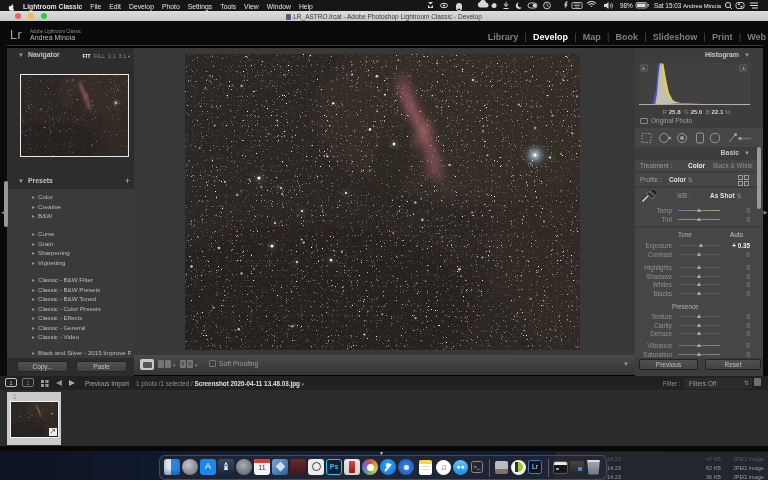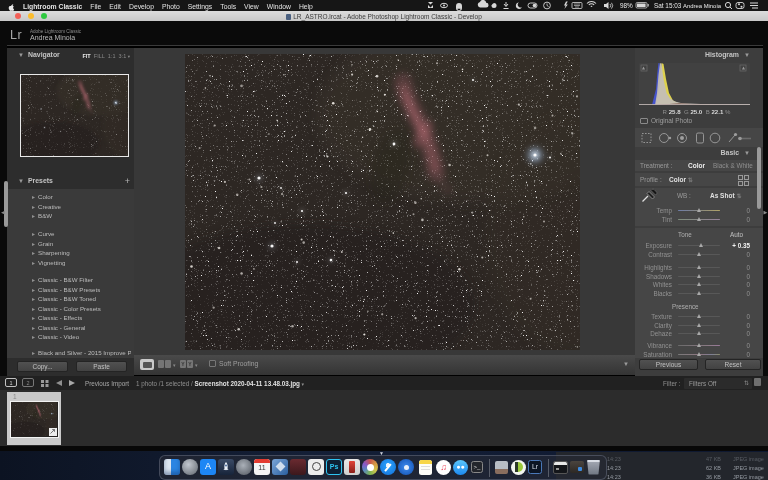--- a/index.html
+++ b/index.html
@@ -260,20 +260,21 @@
     <div class="tl abs" style="left:15px;background:#f35f57;"></div>
     <div class="tl abs" style="left:28px;background:#fbbd2e;"></div>
     <div class="tl abs" style="left:41px;background:#2fc840;"></div>
     <div id="title-txt" class="abs"><span style="display:inline-block;width:5px;height:6px;background:#4a6080;border-radius:1px;vertical-align:-1px;margin-right:2px;"></span>LR_ASTRO.lrcat - Adobe Photoshop Lightroom Classic - Develop</div>
   </div>
 
   <div id="lrhead" class="abs">
     <div id="lrlogo" class="abs">Lr</div>
     <div id="lrid1" class="abs">Adobe Lightroom Classic</div>
     <div id="lrid2" class="abs">Andrea Minoia</div>
+    <div id="modules" class="abs">Library<span class="sep">|</span><span class="on">Develop</span><span class="sep">|</span>Map<span class="sep">|</span>Book<span class="sep">|</span>Slideshow<span class="sep">|</span>Print<span class="sep">|</span>Web</div>
   </div>
 
   <div id="content" class="abs">
     <div id="topline" class="abs"></div>
     <div id="leftblack" class="abs"></div>
     <div id="rightblack" class="abs"></div>
     <div id="canvas" class="abs">
       <div id="photo-main" class="abs">
           <svg width="395" height="296" viewBox="0 0 395 296">
             <use href="#photoart"></use>

